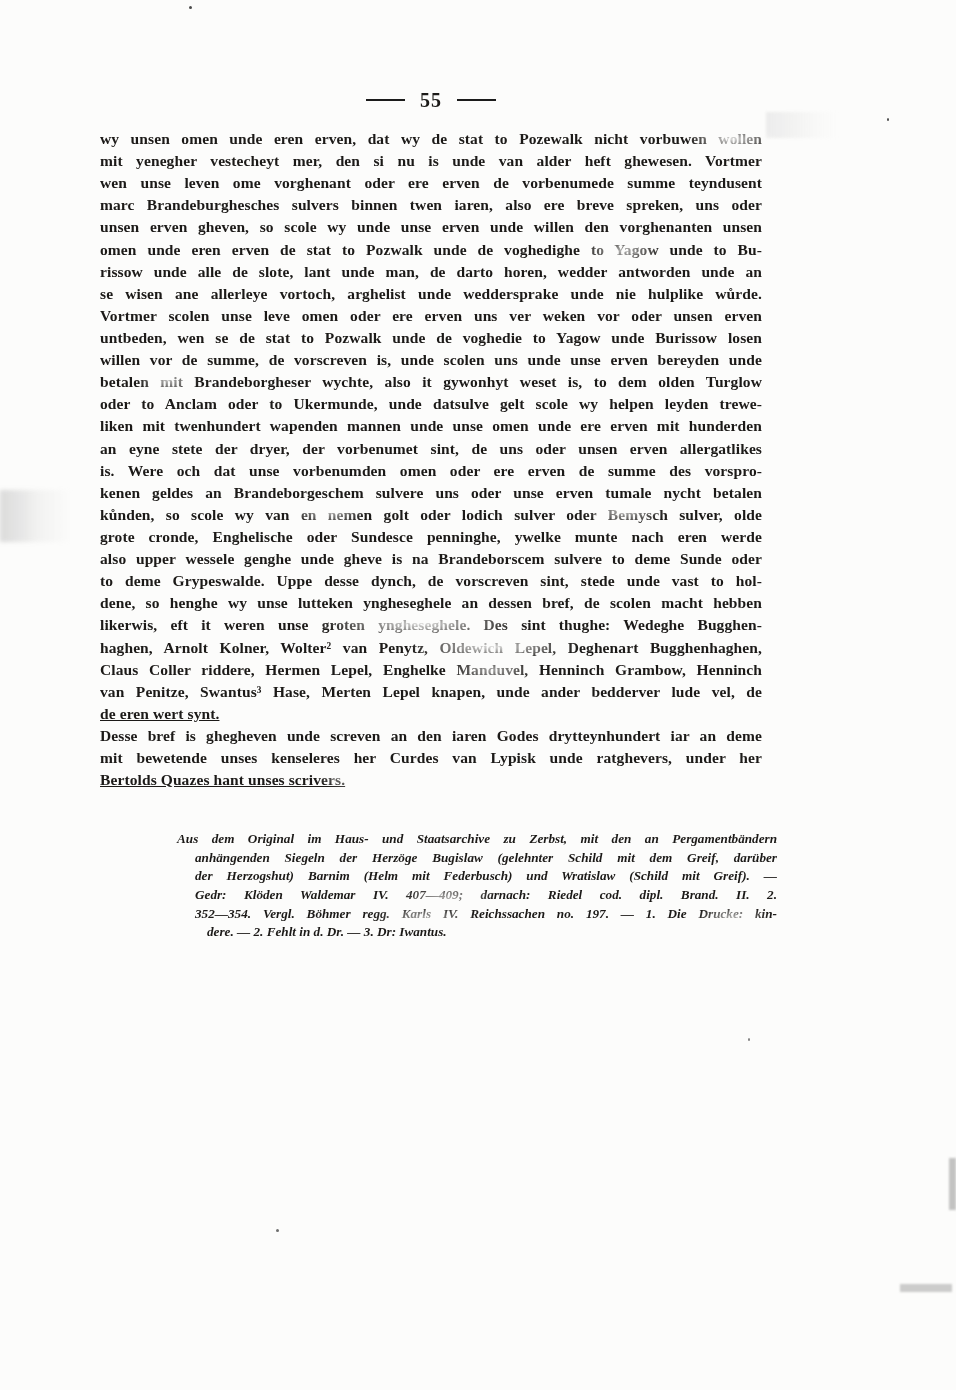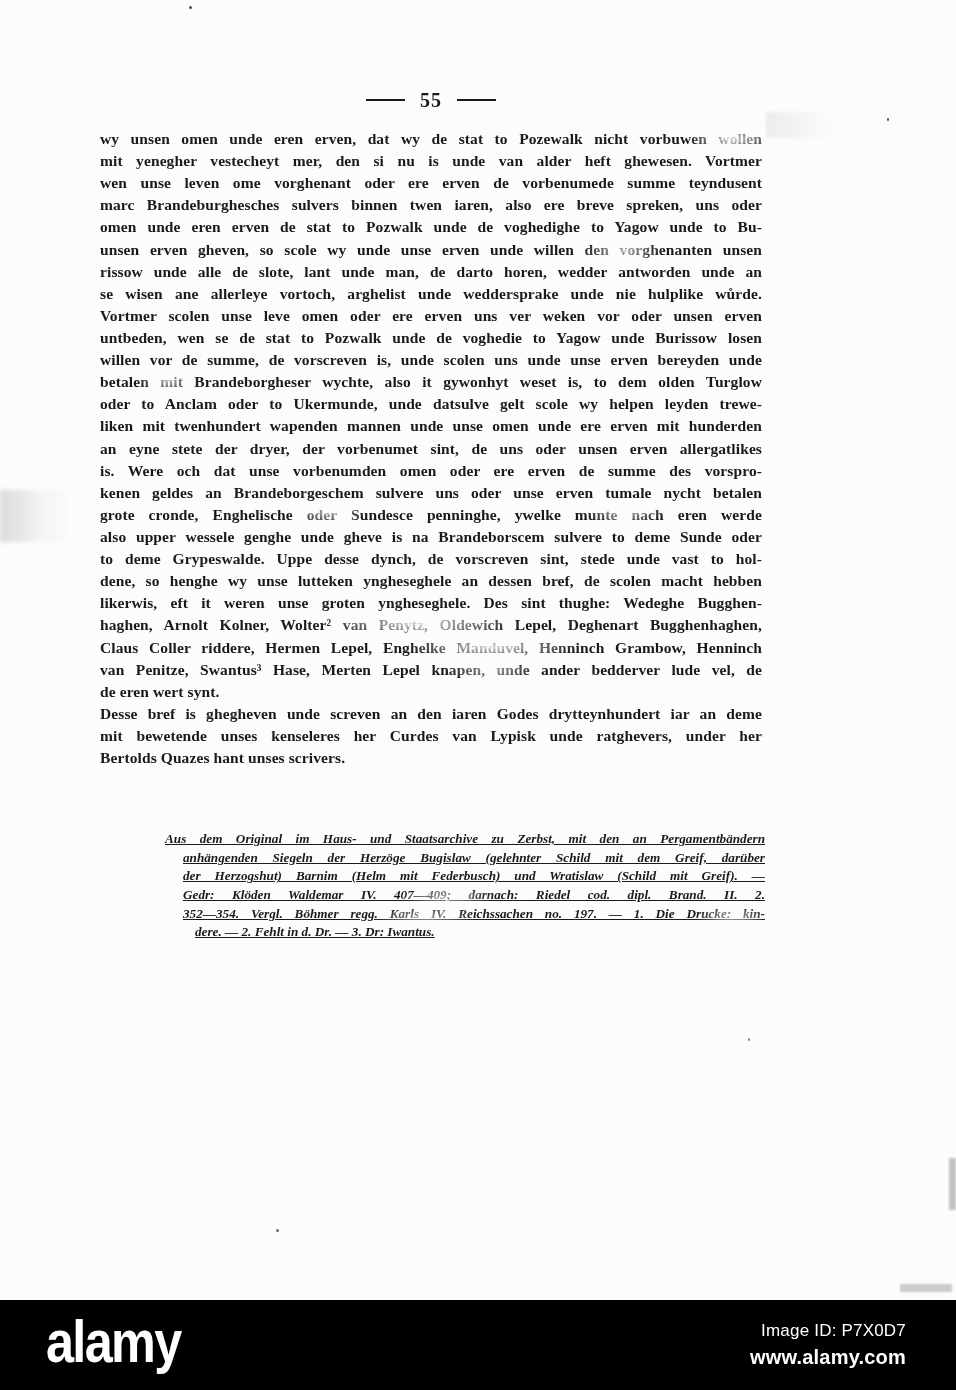--- a/index.html
+++ b/index.html
@@ -29,26 +29,26 @@
     position: absolute;
     left: 100px; top: 128px; width: 662px;
   }
   .para { margin: 0; }
   .para .textline {
     height: 22.12px; line-height: 22.12px;
     font-size: 15.5px; font-weight: bold;
     text-align: justify; text-align-last: justify;
     letter-spacing: 0.1px;
   }
-  .para .textline.line-last { text-align-last: left; }
+  .para .textline.line-last { text-align-last: left; text-decoration: underline; }
 
   
   .footnote {
     position: absolute;
-    left: 183px; top: 830px; width: 582px; text-decoration: underline;
+    left: 195px; top: 830px; width: 582px;
   }
   .footnote .textline {
     height: 18.7px; line-height: 18.7px;
     font-size: 13.2px; font-weight: bold; font-style: italic;
     text-align: justify; text-align-last: justify;
   }
   .footnote .textline.line-first { margin-left: -18px; }
   .footnote .textline.line-last { text-align-last: left; margin-left: 12px; }
 
   
@@ -126,33 +126,34 @@
     <span class="page-number">55</span>
     <span class="rule"></span>
   </div>
 
   <div class="main-text">
     <div class="para">
         <div class="textline line-first">wy unsen omen unde eren erven, dat wy de stat to Pozewalk nicht vorbuwen wollen</div>
         <div class="textline">mit yenegher vestecheyt mer, den si nu is unde van alder heft ghewesen.  Vortmer</div>
         <div class="textline">wen unse leven ome vorghenant oder ere erven de vorbenumede summe teyndusent</div>
         <div class="textline">marc Brandeburghesches sulvers binnen twen iaren, also ere breve spreken, uns oder</div>
+        <div class="textline">unsen erven gheven, so scole wy unde unse erven unde willen den vorghenanten unsen</div>
         <div class="textline">omen unde eren erven de stat to Pozwalk unde de voghedighe to Yagow unde to Bu-</div>
-        <div class="textline">unsen erven gheven, so scole wy unde unse erven unde willen den vorghenanten unsen</div>
         <div class="textline">rissow unde alle de slote, lant unde man, de darto horen, wedder antworden unde an</div>
         <div class="textline">se wisen ane allerleye vortoch, arghelist unde weddersprake unde nie hulplike wůrde.</div>
         <div class="textline">Vortmer scolen unse leve omen oder ere erven uns ver weken vor oder unsen erven</div>
         <div class="textline">untbeden, wen se de stat to Pozwalk unde de voghedie to Yagow unde Burissow losen</div>
         <div class="textline">willen vor de summe, de vorscreven is, unde scolen uns unde unse erven bereyden unde</div>
         <div class="textline">betalen mit Brandeborgheser wychte, also it gywonhyt weset is, to dem olden Turglow</div>
         <div class="textline">oder to Anclam oder to Ukermunde, unde datsulve gelt scole wy helpen leyden trewe-</div>
         <div class="textline">liken mit twenhundert wapenden mannen unde unse omen unde ere erven mit hunderden</div>
         <div class="textline">an eyne stete der dryer, der vorbenumet sint, de uns oder unsen erven allergatlikes</div>
         <div class="textline">is.  Were och dat unse vorbenumden omen oder ere erven de summe des vorspro-</div>
         <div class="textline">kenen geldes an Brandeborgeschem sulvere uns oder unse erven tumale nycht betalen</div>
+        <div class="textline">kůnden, so scole wy van en nemen golt oder lodich sulver oder Bemysch sulver, olde</div>
         <div class="textline">grote cronde, Enghelische oder Sundesce penninghe, ywelke munte nach eren werde</div>
         <div class="textline">also upper wessele genghe unde gheve is na Brandeborscem sulvere to deme Sunde oder</div>
         <div class="textline">to deme Grypeswalde.  Uppe desse dynch, de vorscreven sint, stede unde vast to hol-</div>
         <div class="textline">dene, so henghe wy unse lutteken yngheseghele an dessen bref, de scolen macht hebben</div>
         <div class="textline">likerwis, eft it weren unse groten yngheseghele.  Des sint thughe: Wedeghe Bugghen-</div>
         <div class="textline">haghen, Arnolt Kolner, Wolter² van Penytz, Oldewich Lepel, Deghenart Bugghenhaghen,</div>
         <div class="textline">Claus Coller riddere, Hermen Lepel, Enghelke Manduvel, Henninch Grambow, Henninch</div>
         <div class="textline">van Penitze, Swantus³ Hase, Merten Lepel knapen, unde ander bedderver lude vel, de</div>
         <div class="textline line-last">de eren wert synt.</div>
       </div>
@@ -187,21 +188,14 @@
   <div class="fade-spot fade-e"></div>
   <div class="fade-spot fade-f"></div>
   <div class="fade-spot fade-g"></div>
   <div class="fade-spot fade-h"></div>
   <div class="fade-spot fade-i"></div>
   <div class="fade-spot fade-j"></div>
   <div class="fade-spot fade-k"></div>
   <div class="fade-spot fade-l"></div>
   <div class="fade-spot fade-m"></div>
 
-  <div class="alamy-bar">
-    <div class="alamy-logo">alamy</div>
-    <div class="bar-right">
-      <div class="image-id">Image ID: P7X0D7</div>
-      <div class="alamy-url">www.alamy.com</div>
-    </div>
-  </div>
 
 </div>
 
 </body></html>

